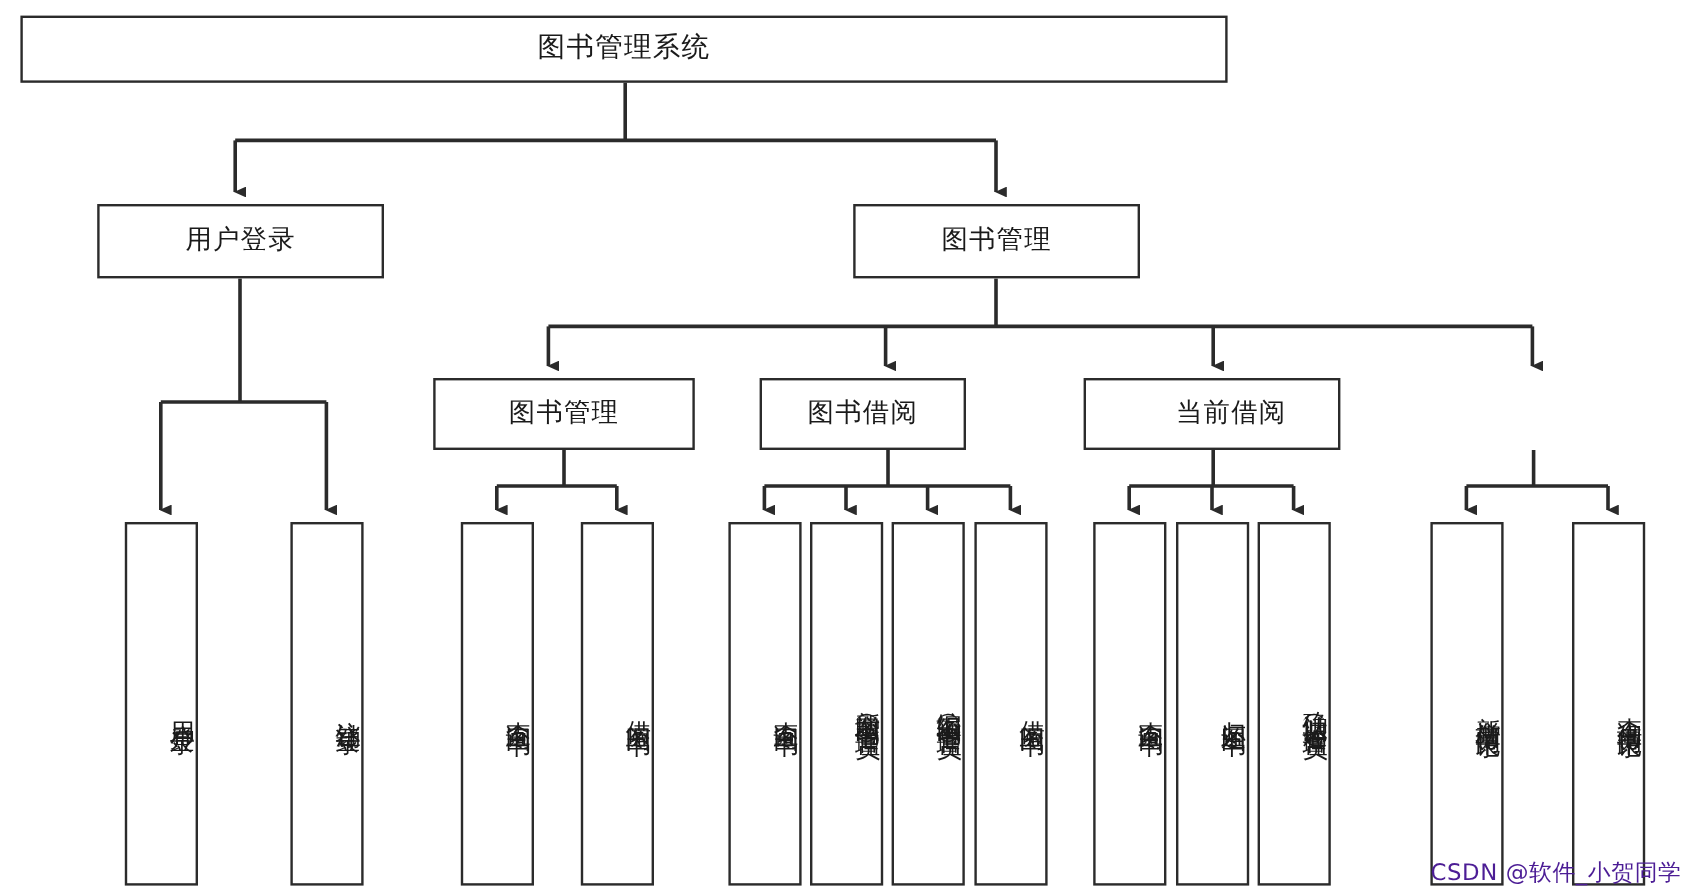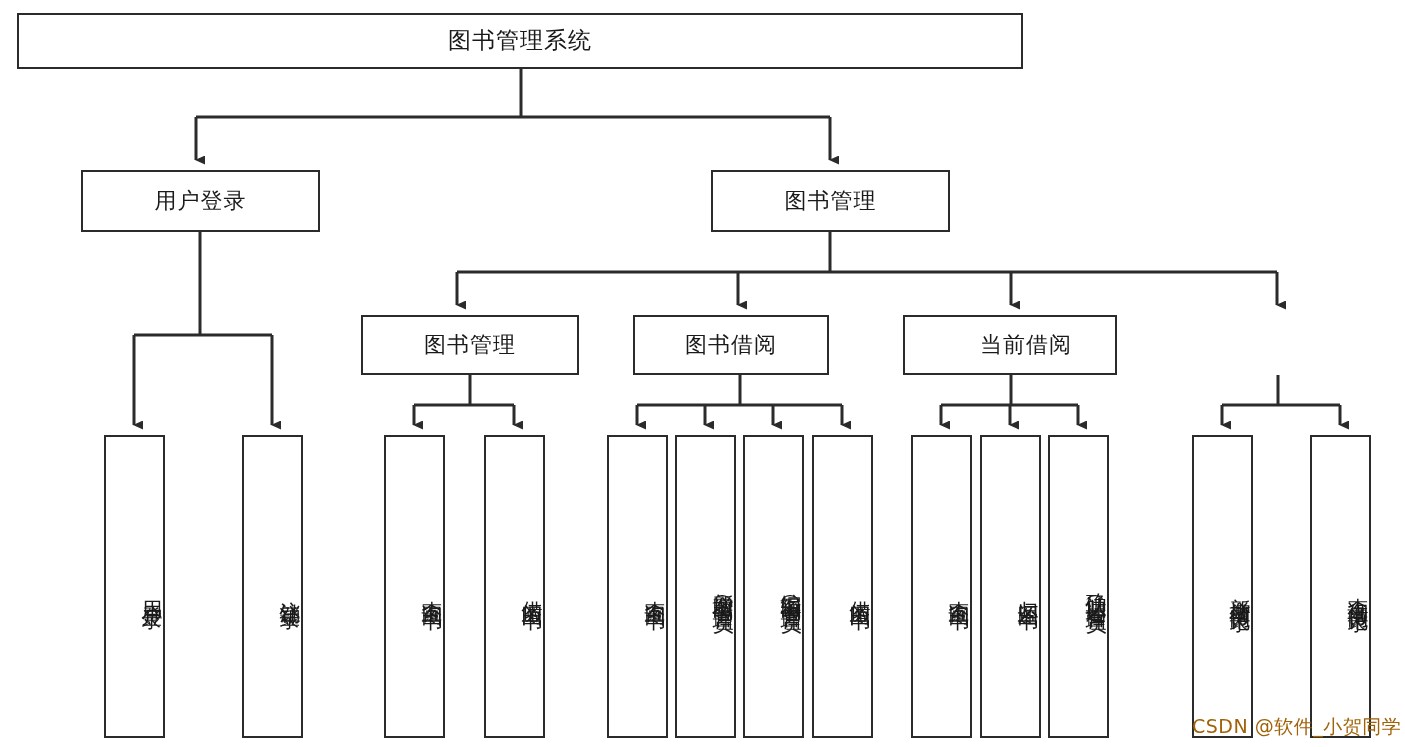--- a/index.html
+++ b/index.html
@@ -57,21 +57,21 @@
   }
   .node-v > span {
     writing-mode: vertical-rl;
     text-orientation: upright;
     -webkit-writing-mode: vertical-rl;
     white-space: nowrap;
   }
   .watermark {
     position: absolute;
     font-size: 19px;
-    color: #a16207;
+    color: #4c1d95;
     white-space: nowrap;
     letter-spacing: 0.5px;
     pointer-events: none;
   }
 </style>
 </head>
 <body>
 
 <div id="canvas">
 
@@ -132,21 +132,21 @@
   <div class="node node-h" style="left:81px; top:170px; width:239px; height:62px;">
     <span>用户登录</span>
   </div>
   <div class="node node-h" style="left:711px; top:170px; width:239px; height:62px;">
     <span>图书管理</span>
   </div>
 
   <div class="node node-h" style="left:361px; top:315px; width:218px; height:60px;">
     <span>图书管理</span>
   </div>
-  <div class="node node-h" style="left:633px; top:315px; width:196px; height:60px;">
+  <div class="node node-h" style="left:633px; top:315px; width:172px; height:60px;">
     <span>图书借阅</span>
   </div>
   <div class="node node-h" style="left:903px; top:315px; width:214px; height:60px;padding-left:32px;">
     <span>当前借阅</span>
   </div>
 
   <div class="node node-v" style="left:104px; top:435px; width:61px; height:303px;">
     <span>用户登录</span>
   </div>
   <div class="node node-v" style="left:242px; top:435px; width:61px; height:303px;">

